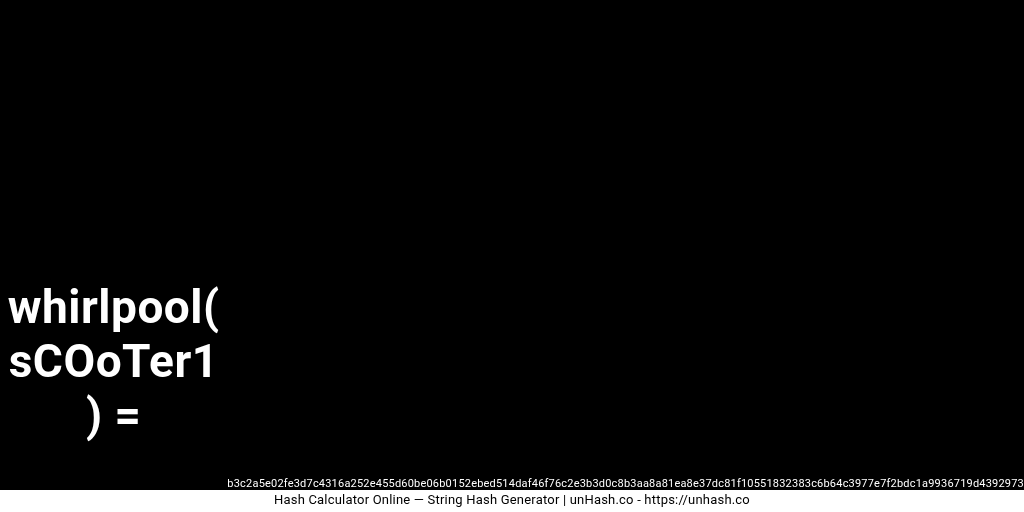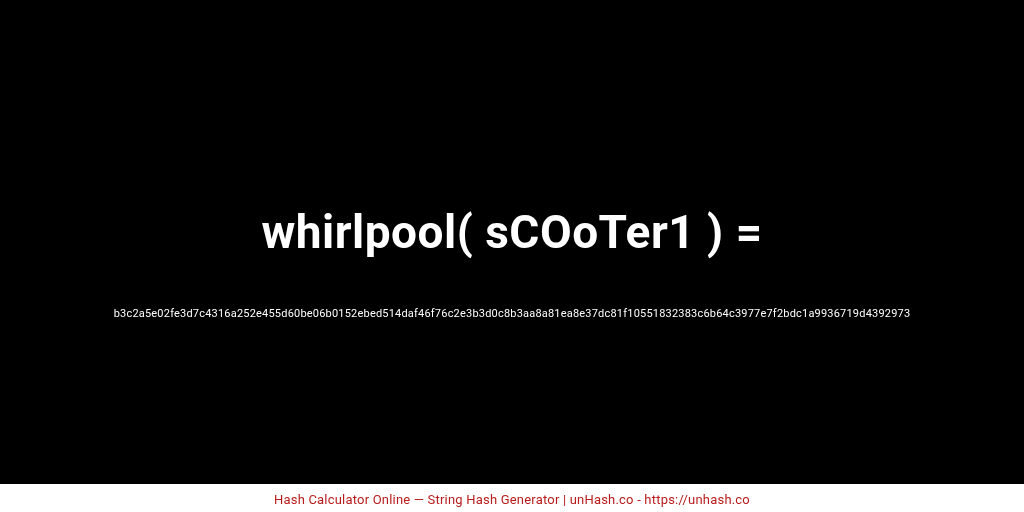--- a/index.html
+++ b/index.html
@@ -15,23 +15,23 @@
     width: 1024px;
     height: 512px;
     display: flex;
     flex-direction: column;
     justify-content: space-between;
     align-items: center;
   }
   .content {
     flex: 1;
     display: flex;
-    flex-direction: column;
+    flex-direction: row;
     justify-content: center;
-    align-items: center;
+    align-items: flex-end;
     width: 100%;
     padding-top: 40px;
   }
   .headline {
     font-size: 46px;
     font-weight: 700;
     color: #ffffff;
     text-align: center;
     margin-bottom: 48px;
     letter-spacing: 0.5px;
@@ -40,24 +40,24 @@
     font-size: 11px;
     font-weight: 400;
     color: #ffffff;
     text-align: center;
     white-space: nowrap;
     letter-spacing: 0.2px;
   }
   .footer {
     width: 100%;
     background: #ffffff;
-    color: #b91c1c;
+    color: #000000;
     text-align: center;
     font-size: 13px;
-    padding: 8px 0 5px 0;
+    padding: 2px 0 5px 0;
     letter-spacing: 0.2px;
   }
 </style>
 </head>
 <body>
 
 <div class="page">
   <div class="content">
     <div class="headline">whirlpool( sCOoTer1 ) =</div>
     <div class="hash">b3c2a5e02fe3d7c4316a252e455d60be06b0152ebed514daf46f76c2e3b3d0c8b3aa8a81ea8e37dc81f10551832383c6b64c3977e7f2bdc1a9936719d4392973</div>

